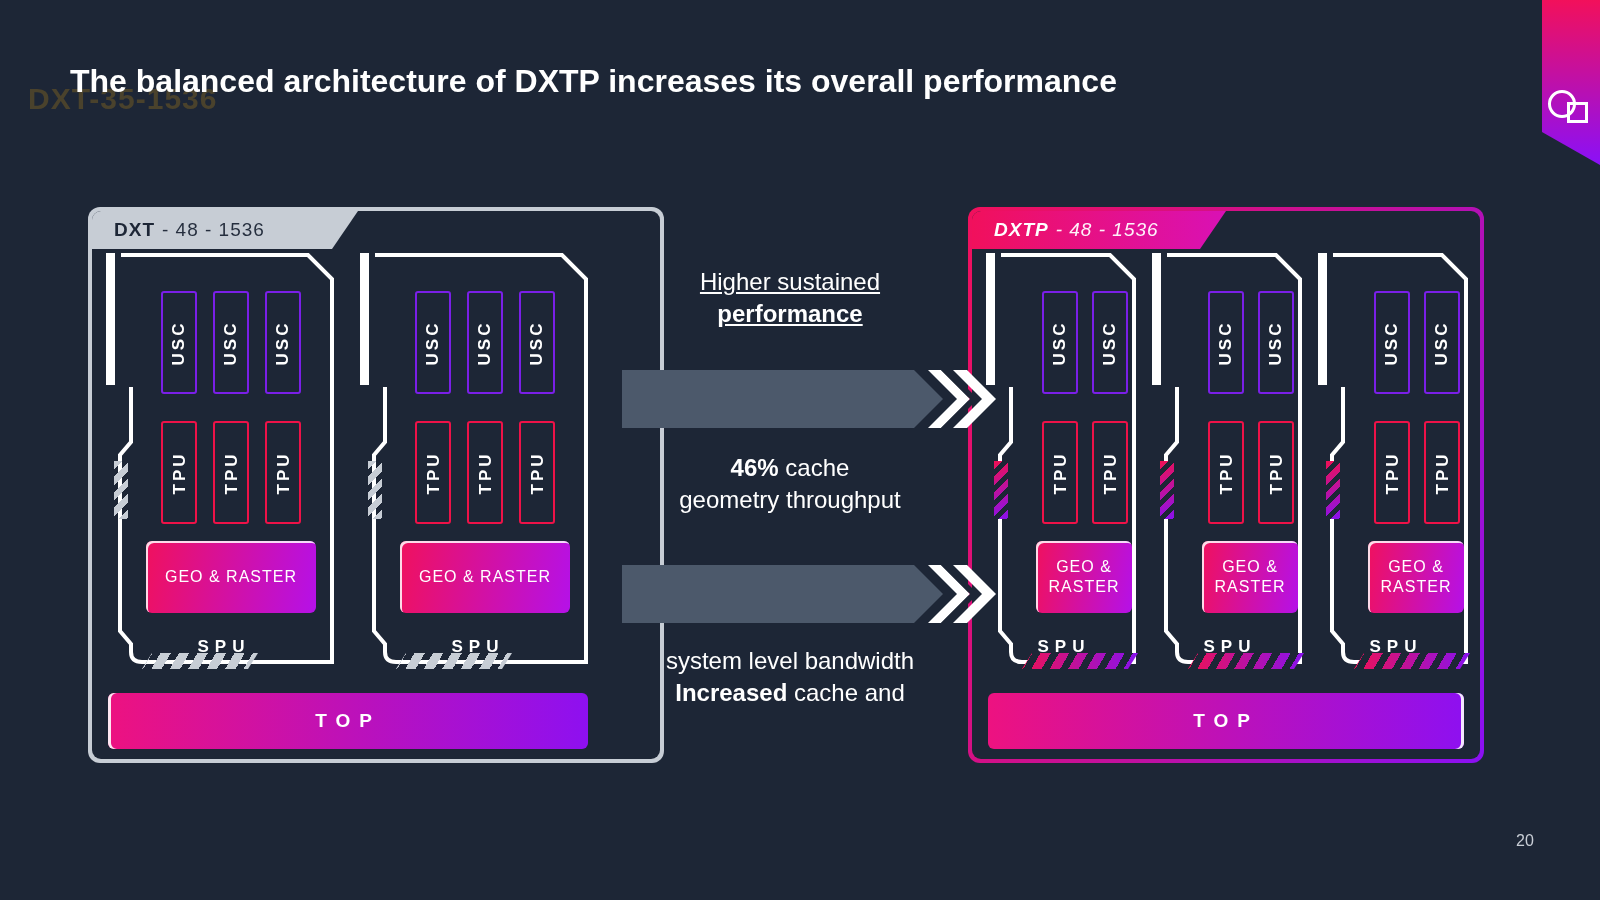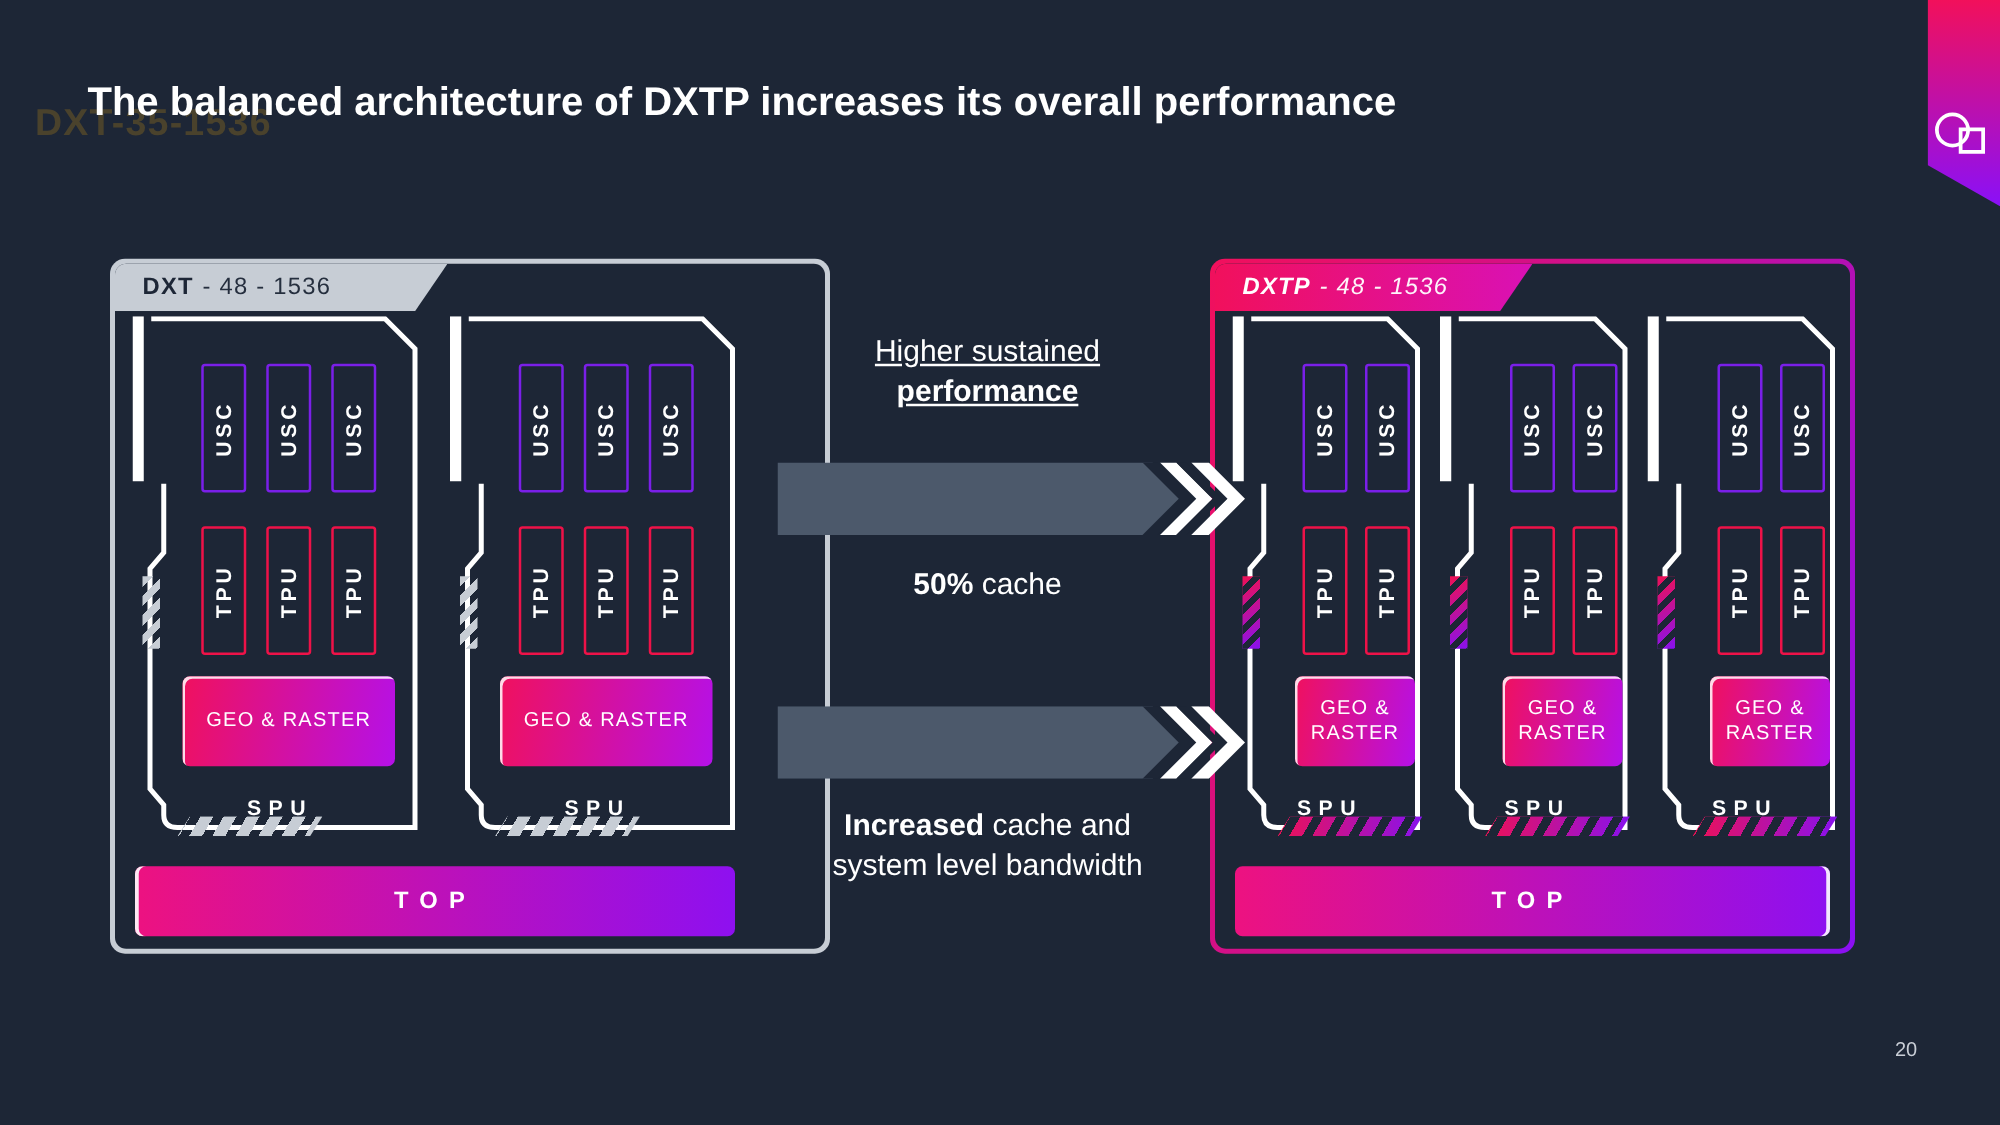--- a/index.html
+++ b/index.html
@@ -248,25 +248,26 @@
       <div class="top-bar top-right-bar">TOP</div>
     </div>
   </div>
 
   <div>
       <div class="callout" style="top: 266px; text-decoration: underline;">
         <div><span>Higher sustained</span></div>
         <div><span class="seg-b">performance</span></div>
       </div>
       <div class="callout" style="top: 452px;">
-        <div><span class="seg-b">50%</span><span> cache</span></div>
+        <div><span class="seg-b">46%</span><span> cache</span></div>
+        <div><span>geometry throughput</span></div>
       </div>
       <div class="callout" style="top: 645px;">
+        <div><span>system level bandwidth</span></div>
         <div><span class="seg-b">Increased</span><span> cache and</span></div>
-        <div><span>system level bandwidth</span></div>
       </div>
     </div>
 
   <div class="arrow" style="top:370px">
     <svg viewBox="0 0 376 58" width="376" height="58">
       <polygon class="arrow-body" points="0,0 300,0 330,29 300,58 0,58"></polygon>
       <polygon class="band-bg" points="292,0 304,0 333,29 304,58 292,58 321,29"></polygon>
       <polygon class="band-white" points="306,0 319,0 348,29 319,58 306,58 335,29"></polygon>
       <polygon class="band-bg" points="319,0 327,0 356,29 327,58 319,58 348,29"></polygon>
       <polygon class="band-white" points="331,0 345,0 374,29 345,58 331,58 360,29"></polygon>

